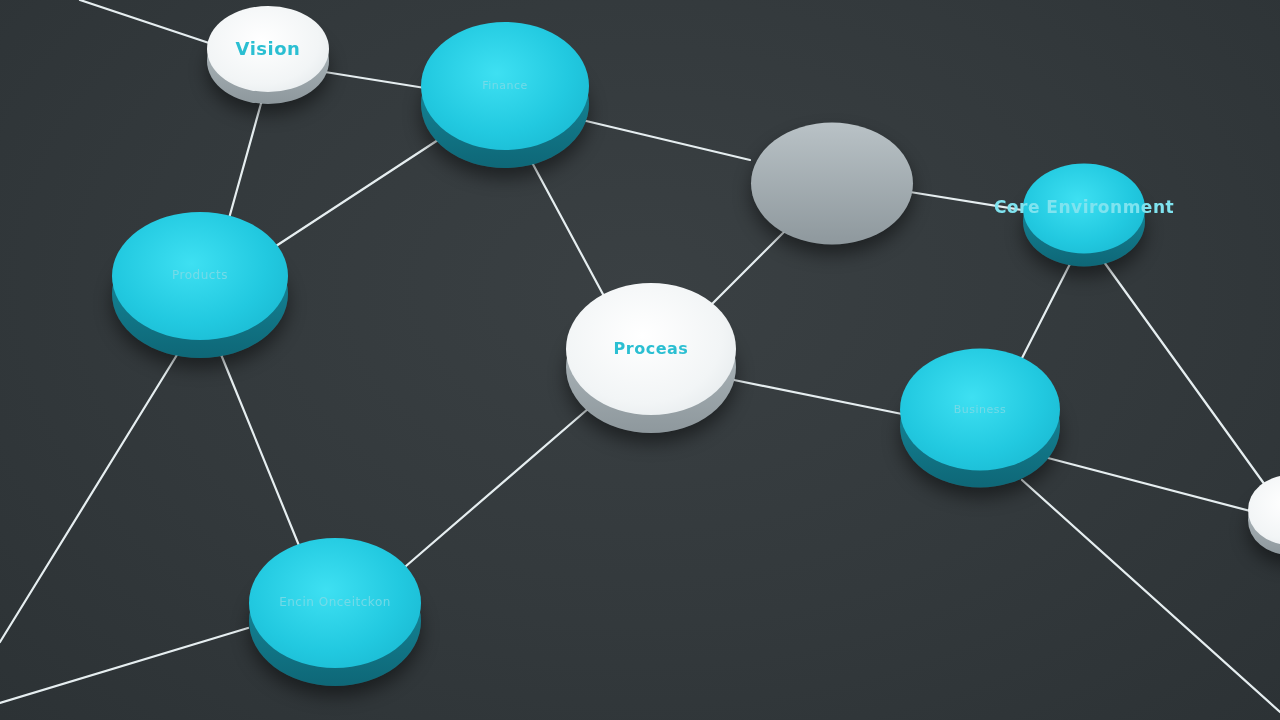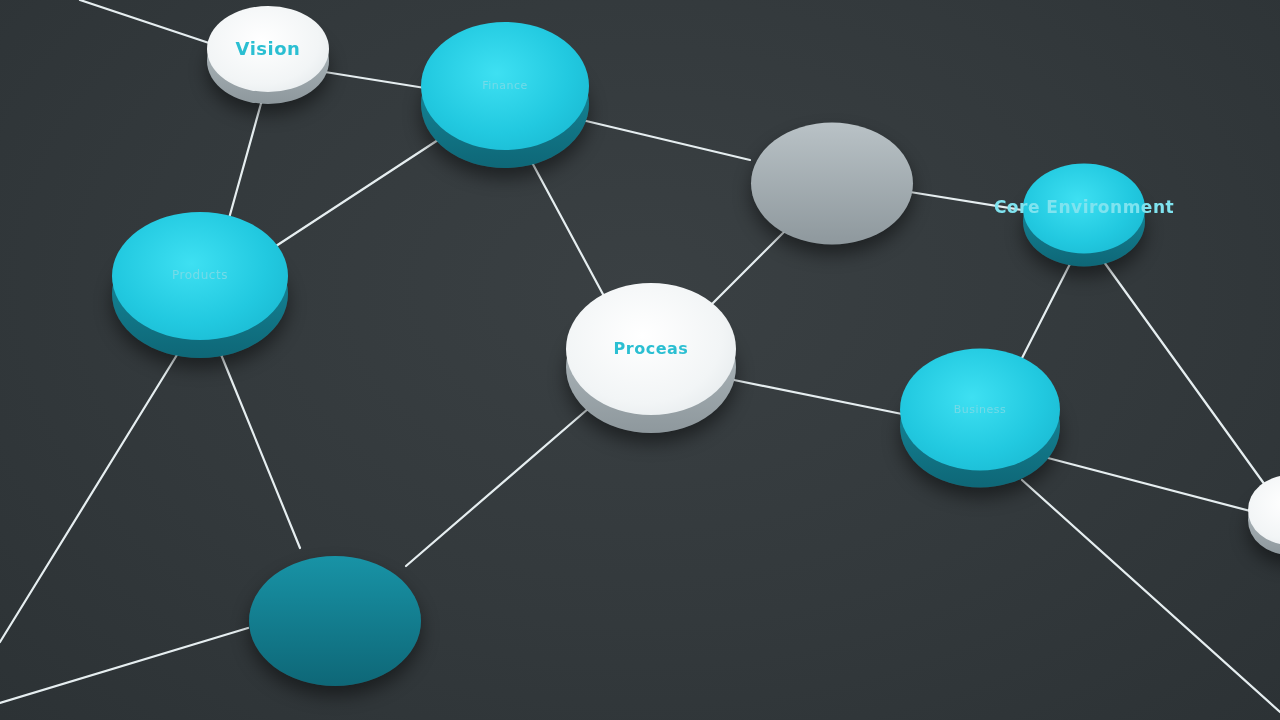--- a/index.html
+++ b/index.html
@@ -116,20 +116,23 @@
       <div class="disc" style="width: 160px; height: 139px;">
         <div class="side" style="top: 17px; height: 122px;"></div>
         <div class="top" style="height: 122px;">
           <span class="label" style="font-size: 11px; max-width: 144px;">Business</span>
         </div>
       </div>
     </div>
     <div class="node cyan" style="left: 335px; top: 612px;">
       <div class="disc" style="width: 172px; height: 148px;">
         <div class="side" style="top: 18px; height: 130px;"></div>
+        <div class="top" style="height: 130px;">
+          <span class="label" style="font-size: 12px; max-width: 156px;">Encin Onceitckon</span>
+        </div>
       </div>
     </div>
     <div class="node white" style="left: 1290px; top: 515px;">
       <div class="disc" style="width: 84px; height: 80px;">
         <div class="side" style="top: 10px; height: 70px;"></div>
         <div class="top" style="height: 70px;">
           <span class="label" style="font-size: 12px; max-width: 68px;"></span>
         </div>
       </div>
     </div>

